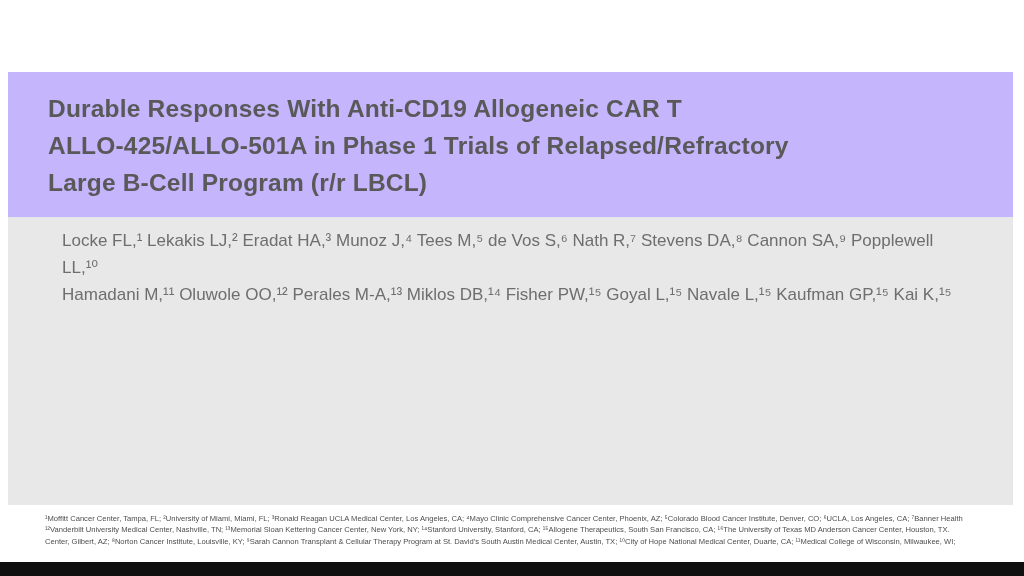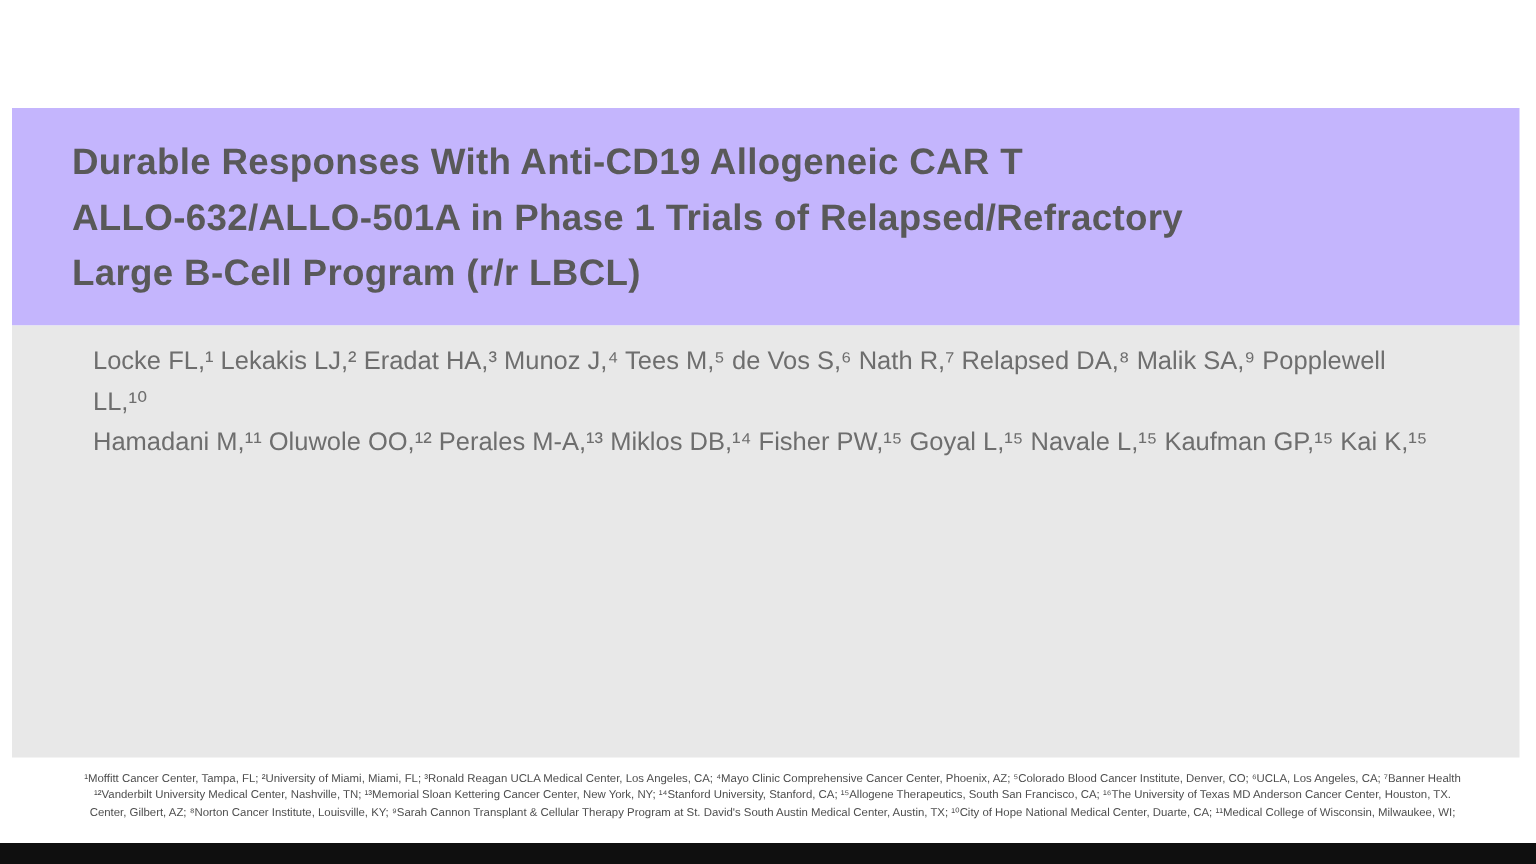--- a/index.html
+++ b/index.html
@@ -56,48 +56,47 @@
   .authors span { display: block; }
   .affiliations {
     position: absolute;
     left: 45px;
     top: 513px;
     width: 940px;
     margin: 0;
     font-size: 7.6px;
     line-height: 11.4px;
     color: #4d4d4d;
-    text-align: center;
   }
   .affiliations span { display: block; }
   .bottom-bar {
     position: absolute;
     left: 0;
     bottom: 0;
     width: 1024px;
     height: 14px;
     background: #0f0f0f;
   }
 </style>
 </head>
 <body>
 
 <div class="stage">
 
   <div class="title-band" style="background-color: #c4b5fd;">
     <h1 class="slide-title" style="color: rgb(89, 89, 89);">
       <span>Durable Responses With Anti-CD19 Allogeneic CAR T</span>
-      <span>ALLO-632/ALLO-501A in Phase 1 Trials of Relapsed/Refractory</span>
+      <span>ALLO-425/ALLO-501A in Phase 1 Trials of Relapsed/Refractory</span>
       <span>Large B-Cell Program (r/r LBCL)</span>
     </h1>
   </div>
 
   <div class="authors-band" style="background-color: rgb(232, 232, 232);">
     <p class="authors" style="color: rgb(110, 110, 110);">
-      <span>Locke FL,¹ Lekakis LJ,² Eradat HA,³ Munoz J,⁴ Tees M,⁵ de Vos S,⁶ Nath R,⁷ Relapsed DA,⁸ Malik SA,⁹ Popplewell LL,¹⁰</span>
+      <span>Locke FL,¹ Lekakis LJ,² Eradat HA,³ Munoz J,⁴ Tees M,⁵ de Vos S,⁶ Nath R,⁷ Stevens DA,⁸ Cannon SA,⁹ Popplewell LL,¹⁰</span>
       <span>Hamadani M,¹¹ Oluwole OO,¹² Perales M-A,¹³ Miklos DB,¹⁴ Fisher PW,¹⁵ Goyal L,¹⁵ Navale L,¹⁵ Kaufman GP,¹⁵ Kai K,¹⁵</span>
     </p>
   </div>
 
   <p class="affiliations" style="color: rgb(77, 77, 77);">
     <span>¹Moffitt Cancer Center, Tampa, FL; ²University of Miami, Miami, FL; ³Ronald Reagan UCLA Medical Center, Los Angeles, CA; ⁴Mayo Clinic Comprehensive Cancer Center, Phoenix, AZ; ⁵Colorado Blood Cancer Institute, Denver, CO; ⁶UCLA, Los Angeles, CA; ⁷Banner Health</span>
     <span>¹²Vanderbilt University Medical Center, Nashville, TN; ¹³Memorial Sloan Kettering Cancer Center, New York, NY; ¹⁴Stanford University, Stanford, CA; ¹⁵Allogene Therapeutics, South San Francisco, CA; ¹⁶The University of Texas MD Anderson Cancer Center, Houston, TX.</span>
     <span>Center, Gilbert, AZ; ⁸Norton Cancer Institute, Louisville, KY; ⁹Sarah Cannon Transplant &amp; Cellular Therapy Program at St. David's South Austin Medical Center, Austin, TX; ¹⁰City of Hope National Medical Center, Duarte, CA; ¹¹Medical College of Wisconsin, Milwaukee, WI;</span>
   </p>
 

